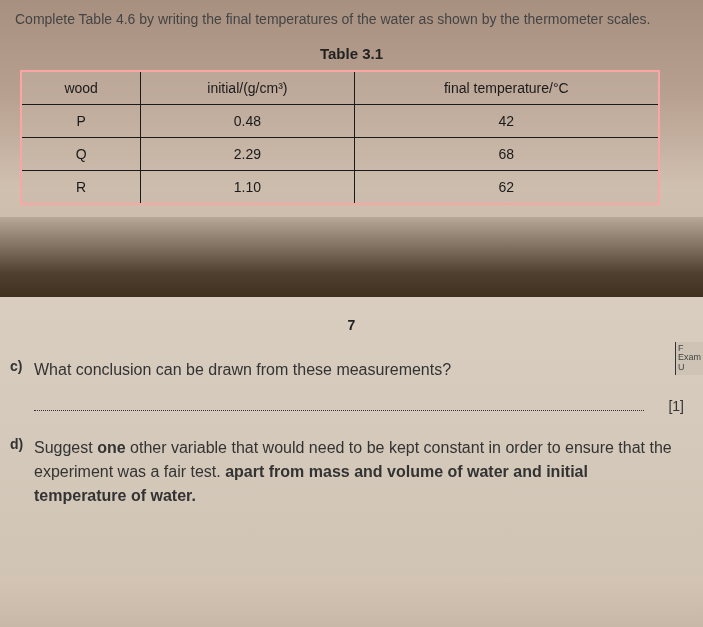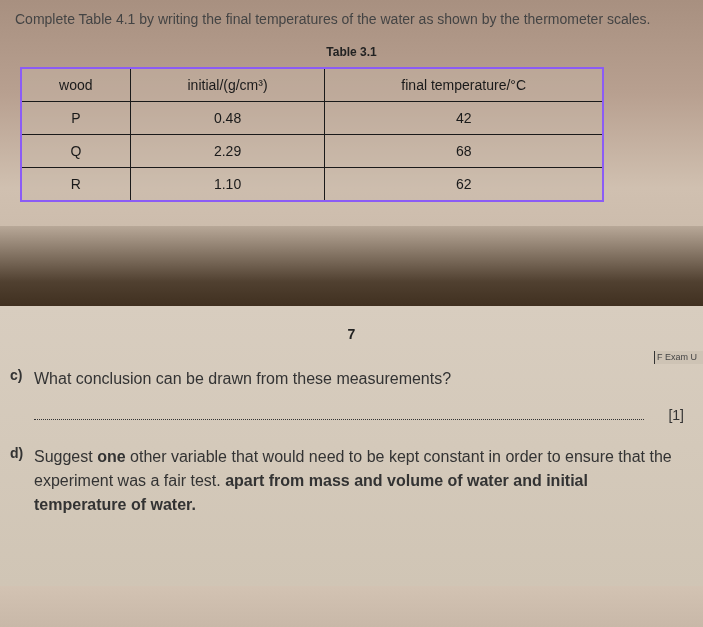--- a/index.html
+++ b/index.html
@@ -17,30 +17,30 @@
     }
     .instruction {
       font-size: 14px;
       color: #444;
       line-height: 1.4;
       margin-bottom: 15px;
       padding: 0 5px;
     }
     .table-title {
       text-align: center;
-      font-size: 12px;
+      font-size: 15px;
       font-weight: bold;
       color: #222;
       margin-bottom: 8px;
     }
     .data-table {
-      width: 584px;
-      margin: 0 10px 24px 10px;
+      width: 640px;
+      margin: 0 10px 12px 10px;
       border-collapse: collapse;
-      border: 2px solid #8b5cf6;
+      border: 2px solid #fca5a5;
       background: rgba(200,185,170,0.4);
     }
     .data-table th, .data-table td {
       border: 1.5px solid #1a1a1a;
       padding: 8px 12px;
       text-align: center;
       font-size: 14px;
       color: #1a1a1a;
     }
     .data-table th {
@@ -104,29 +104,29 @@
       position: absolute;
       right: 0;
       top: 45px;
       writing-mode: horizontal-tb;
       font-size: 9px;
       color: #444;
       border-left: 1px solid #333;
       padding: 2px;
       background: rgba(200,190,175,0.6);
       line-height: 1.1;
-      width: 49px;
+      width: 28px;
     }
     .bold-inline { font-weight: bold; }
   </style>
 </head>
 <body>
 
 <div class="page-top">
-  <div class="instruction">Complete Table 4.1 by writing the final temperatures of the water as shown by the thermometer scales.</div>
+  <div class="instruction">Complete Table 4.6 by writing the final temperatures of the water as shown by the thermometer scales.</div>
   <div class="table-title">Table 3.1</div>
   <table class="data-table">
     <thead>
       <tr>
         <th>wood</th>
         <th>initial/(g/cm³)</th>
         <th>final temperature/°C</th>
       </tr>
     </thead>
     <tbody>

